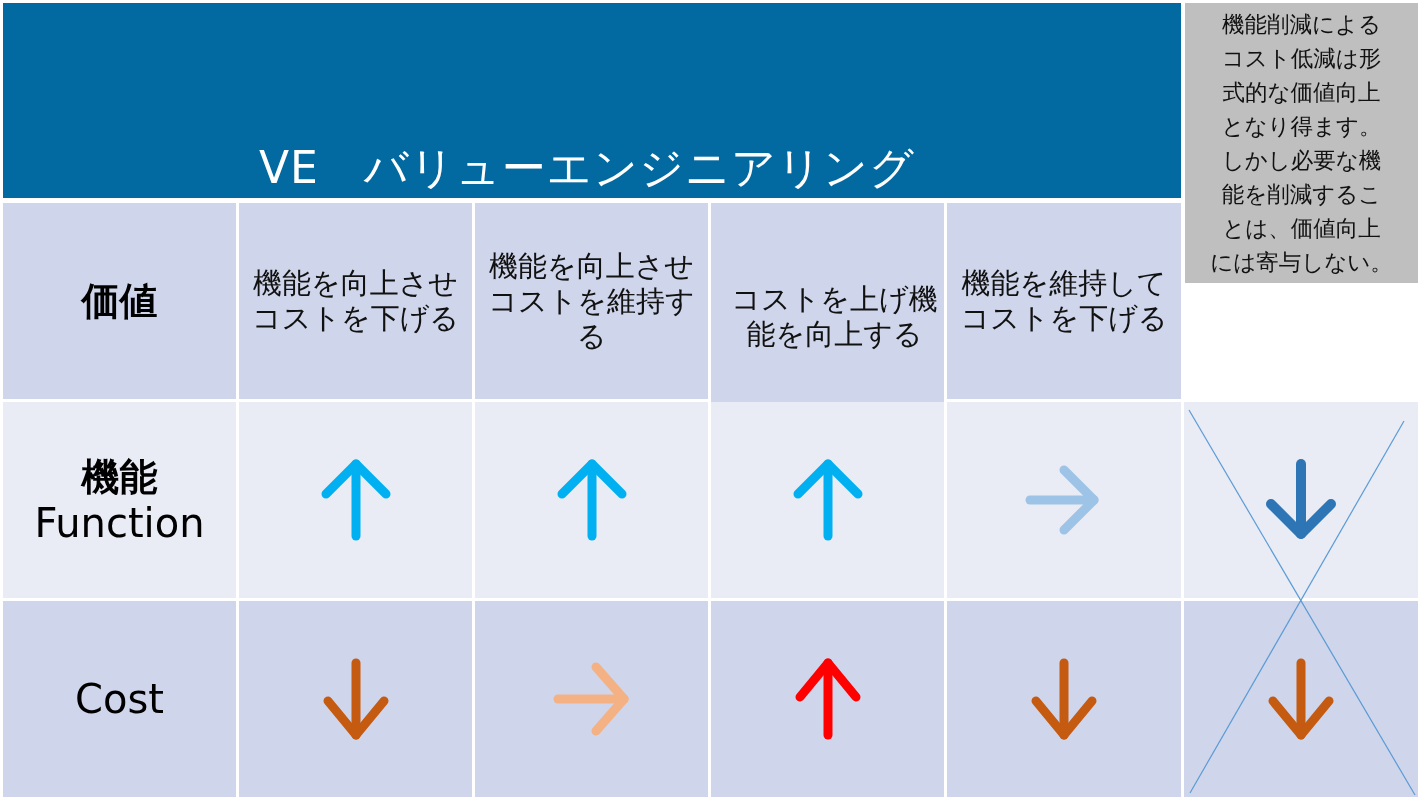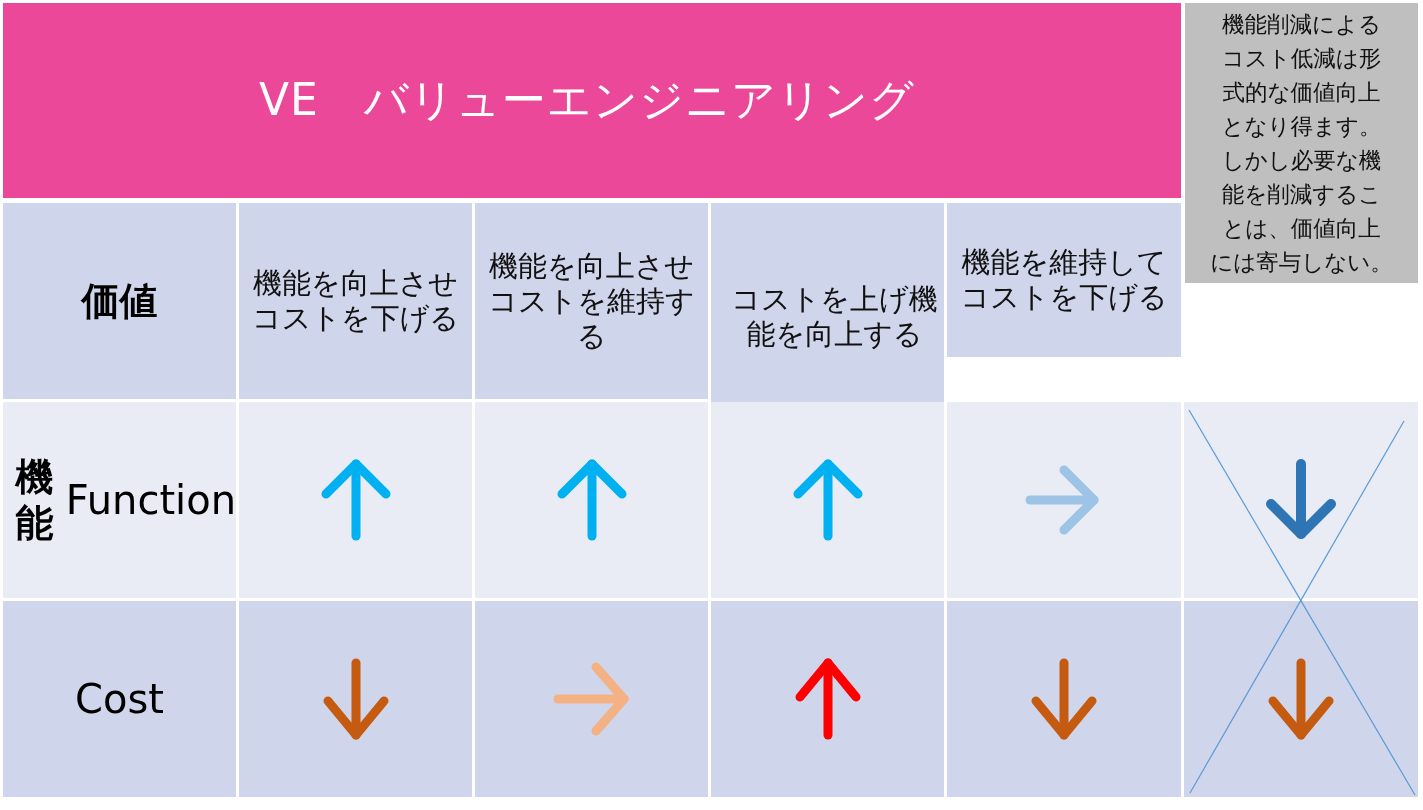--- a/index.html
+++ b/index.html
@@ -1,20 +1,20 @@
 <!DOCTYPE html>
 <html><head>
 <meta charset="utf-8">
 <style>
   html, body { margin: 0; padding: 0; background: #ffffff; }
   body { width: 1423px; height: 810px; position: relative; overflow: hidden;
          font-family: "DejaVu Sans", "Liberation Sans", sans-serif; }
   .abs { position: absolute; box-sizing: border-box; }
-  .title-bar { left: 3px; top: 3px; width: 1178px; height: 195px; background: #ec4899;
-               display: flex; align-items: center; justify-content: center; }
+  .title-bar { left: 3px; top: 3px; width: 1178px; height: 195px; background: #0369a1;
+               display: flex; align-items: flex-end; justify-content: center; }
   .title-bar span { color: #ffffff; font-size: 44px; letter-spacing: 1px; padding-right: 10px; }
   .note-box { left: 1185px; top: 3px; width: 233px; height: 280px; background: #BFBFBF;
               display: flex; align-items: center; justify-content: center; }
   .note-box .note-text { color: #111; font-size: 22.5px; line-height: 34px; text-align: center;
                          width: 200px; word-break: break-all; white-space: pre-line; }
   .cell { display: flex; align-items: center; justify-content: center; text-align: center; }
   .row-hdr { background: #CFD5EA; }
   .row-fn  { background: #E9EBF5; }
   .row-cost{ background: #CFD5EA; }
   .label-main { font-weight: bold; color: #000; font-size: 38px; line-height: 46px; }
@@ -50,26 +50,26 @@
 コストを下げる</div>
 </div>
 <div class="abs cell row-hdr" style="left:475px;top:203px;width:233px;height:196px;">
   <div class="hdr-text">機能を向上させ
 コストを維持する</div>
 </div>
 <div class="abs cell row-hdr" style="left:711px;top:203px;width:233px;height:228px;padding-left:14px;">
   <div class="hdr-text">コストを上げ機
 能を向上する</div>
 </div>
-<div class="abs cell row-hdr" style="left:947px;top:203px;width:234px;height:154px;align-items:center;">
+<div class="abs cell row-hdr" style="left:947px;top:203px;width:234px;height:196px;align-items:center;">
   <div class="hdr-text">機能を維持して
 コストを下げる</div>
 </div>
 
-<div class="abs cell row-fn" style="left:3px;top:402px;width:233px;height:196px;flex-direction:row;">
+<div class="abs cell row-fn" style="left:3px;top:402px;width:233px;height:196px;flex-direction:column;">
   <div class="label-main">機能</div>
   <div class="label-sub" style="font-weight:normal;">Function</div>
 </div>
 <div class="abs cell row-fn" style="left:239px;top:402px;width:233px;height:196px;">
   <svg class="arrow" viewBox="0 0 80 84">
       <g stroke="#00B0F0" stroke-width="9" stroke-linecap="round" stroke-linejoin="round" fill="none">
         <line x1="40" y1="6" x2="40" y2="78"></line>
         <polyline points="10,36 40,6 70,36"></polyline>
       </g>
     </svg>

